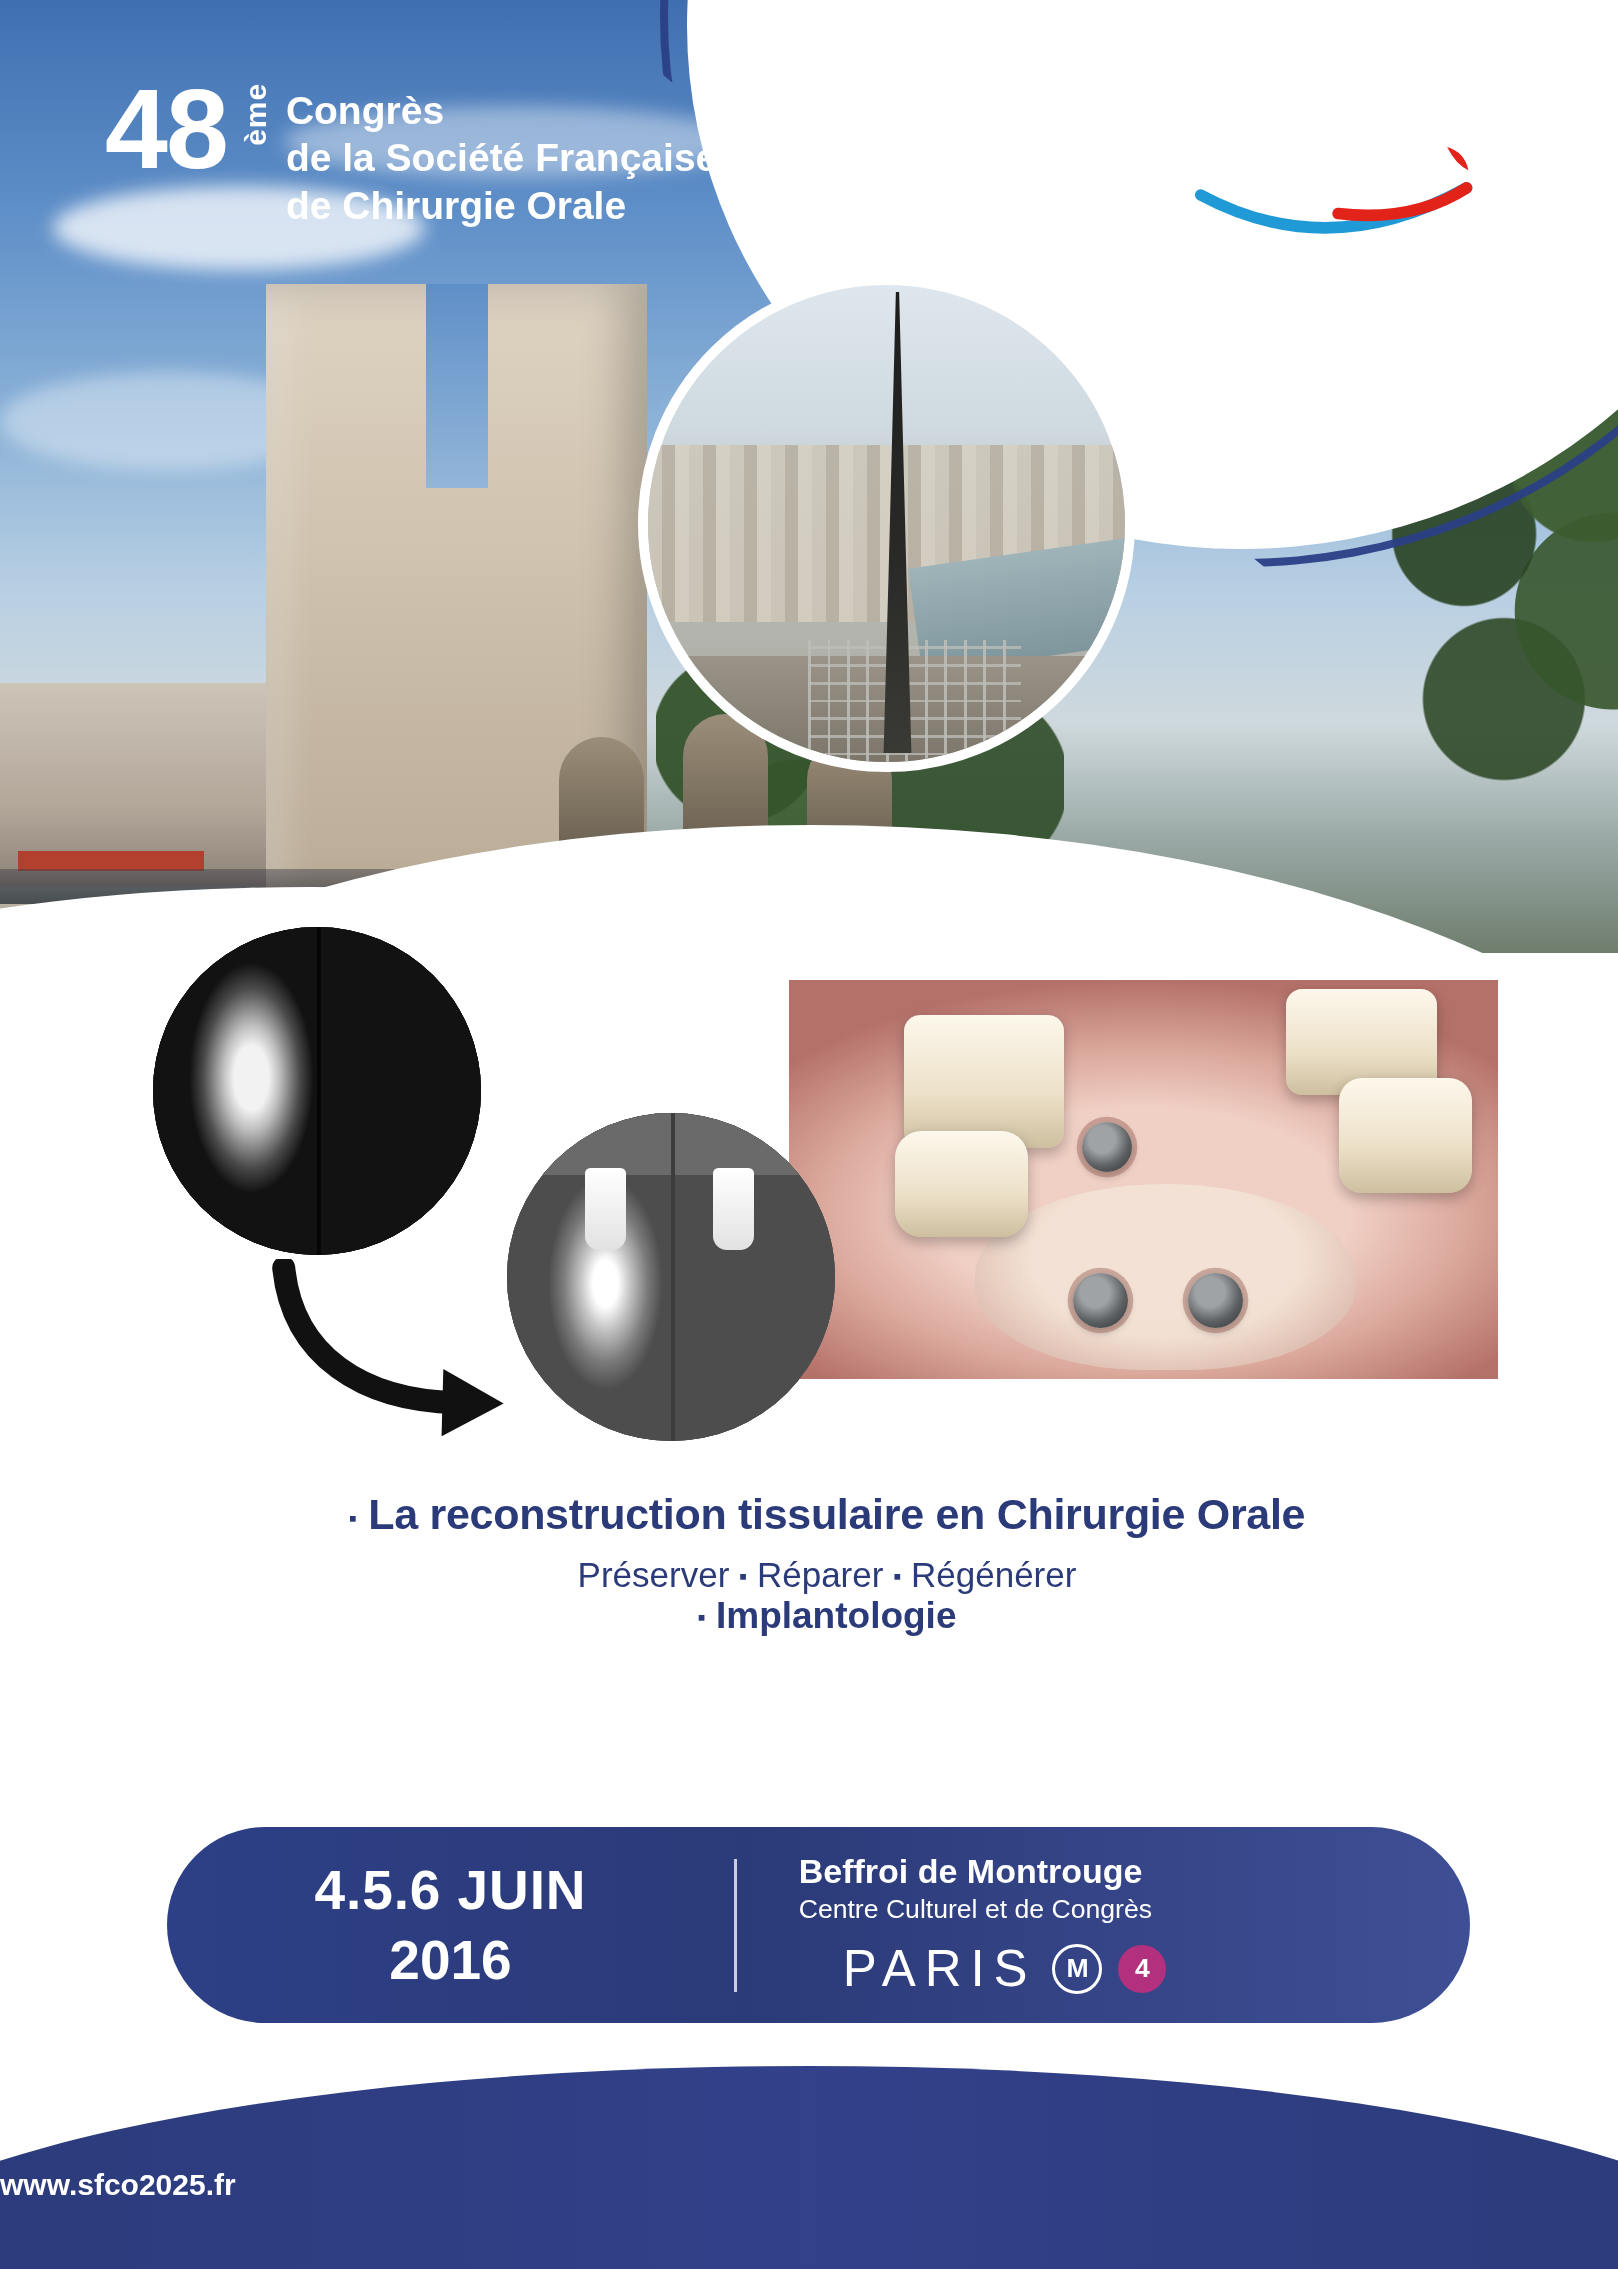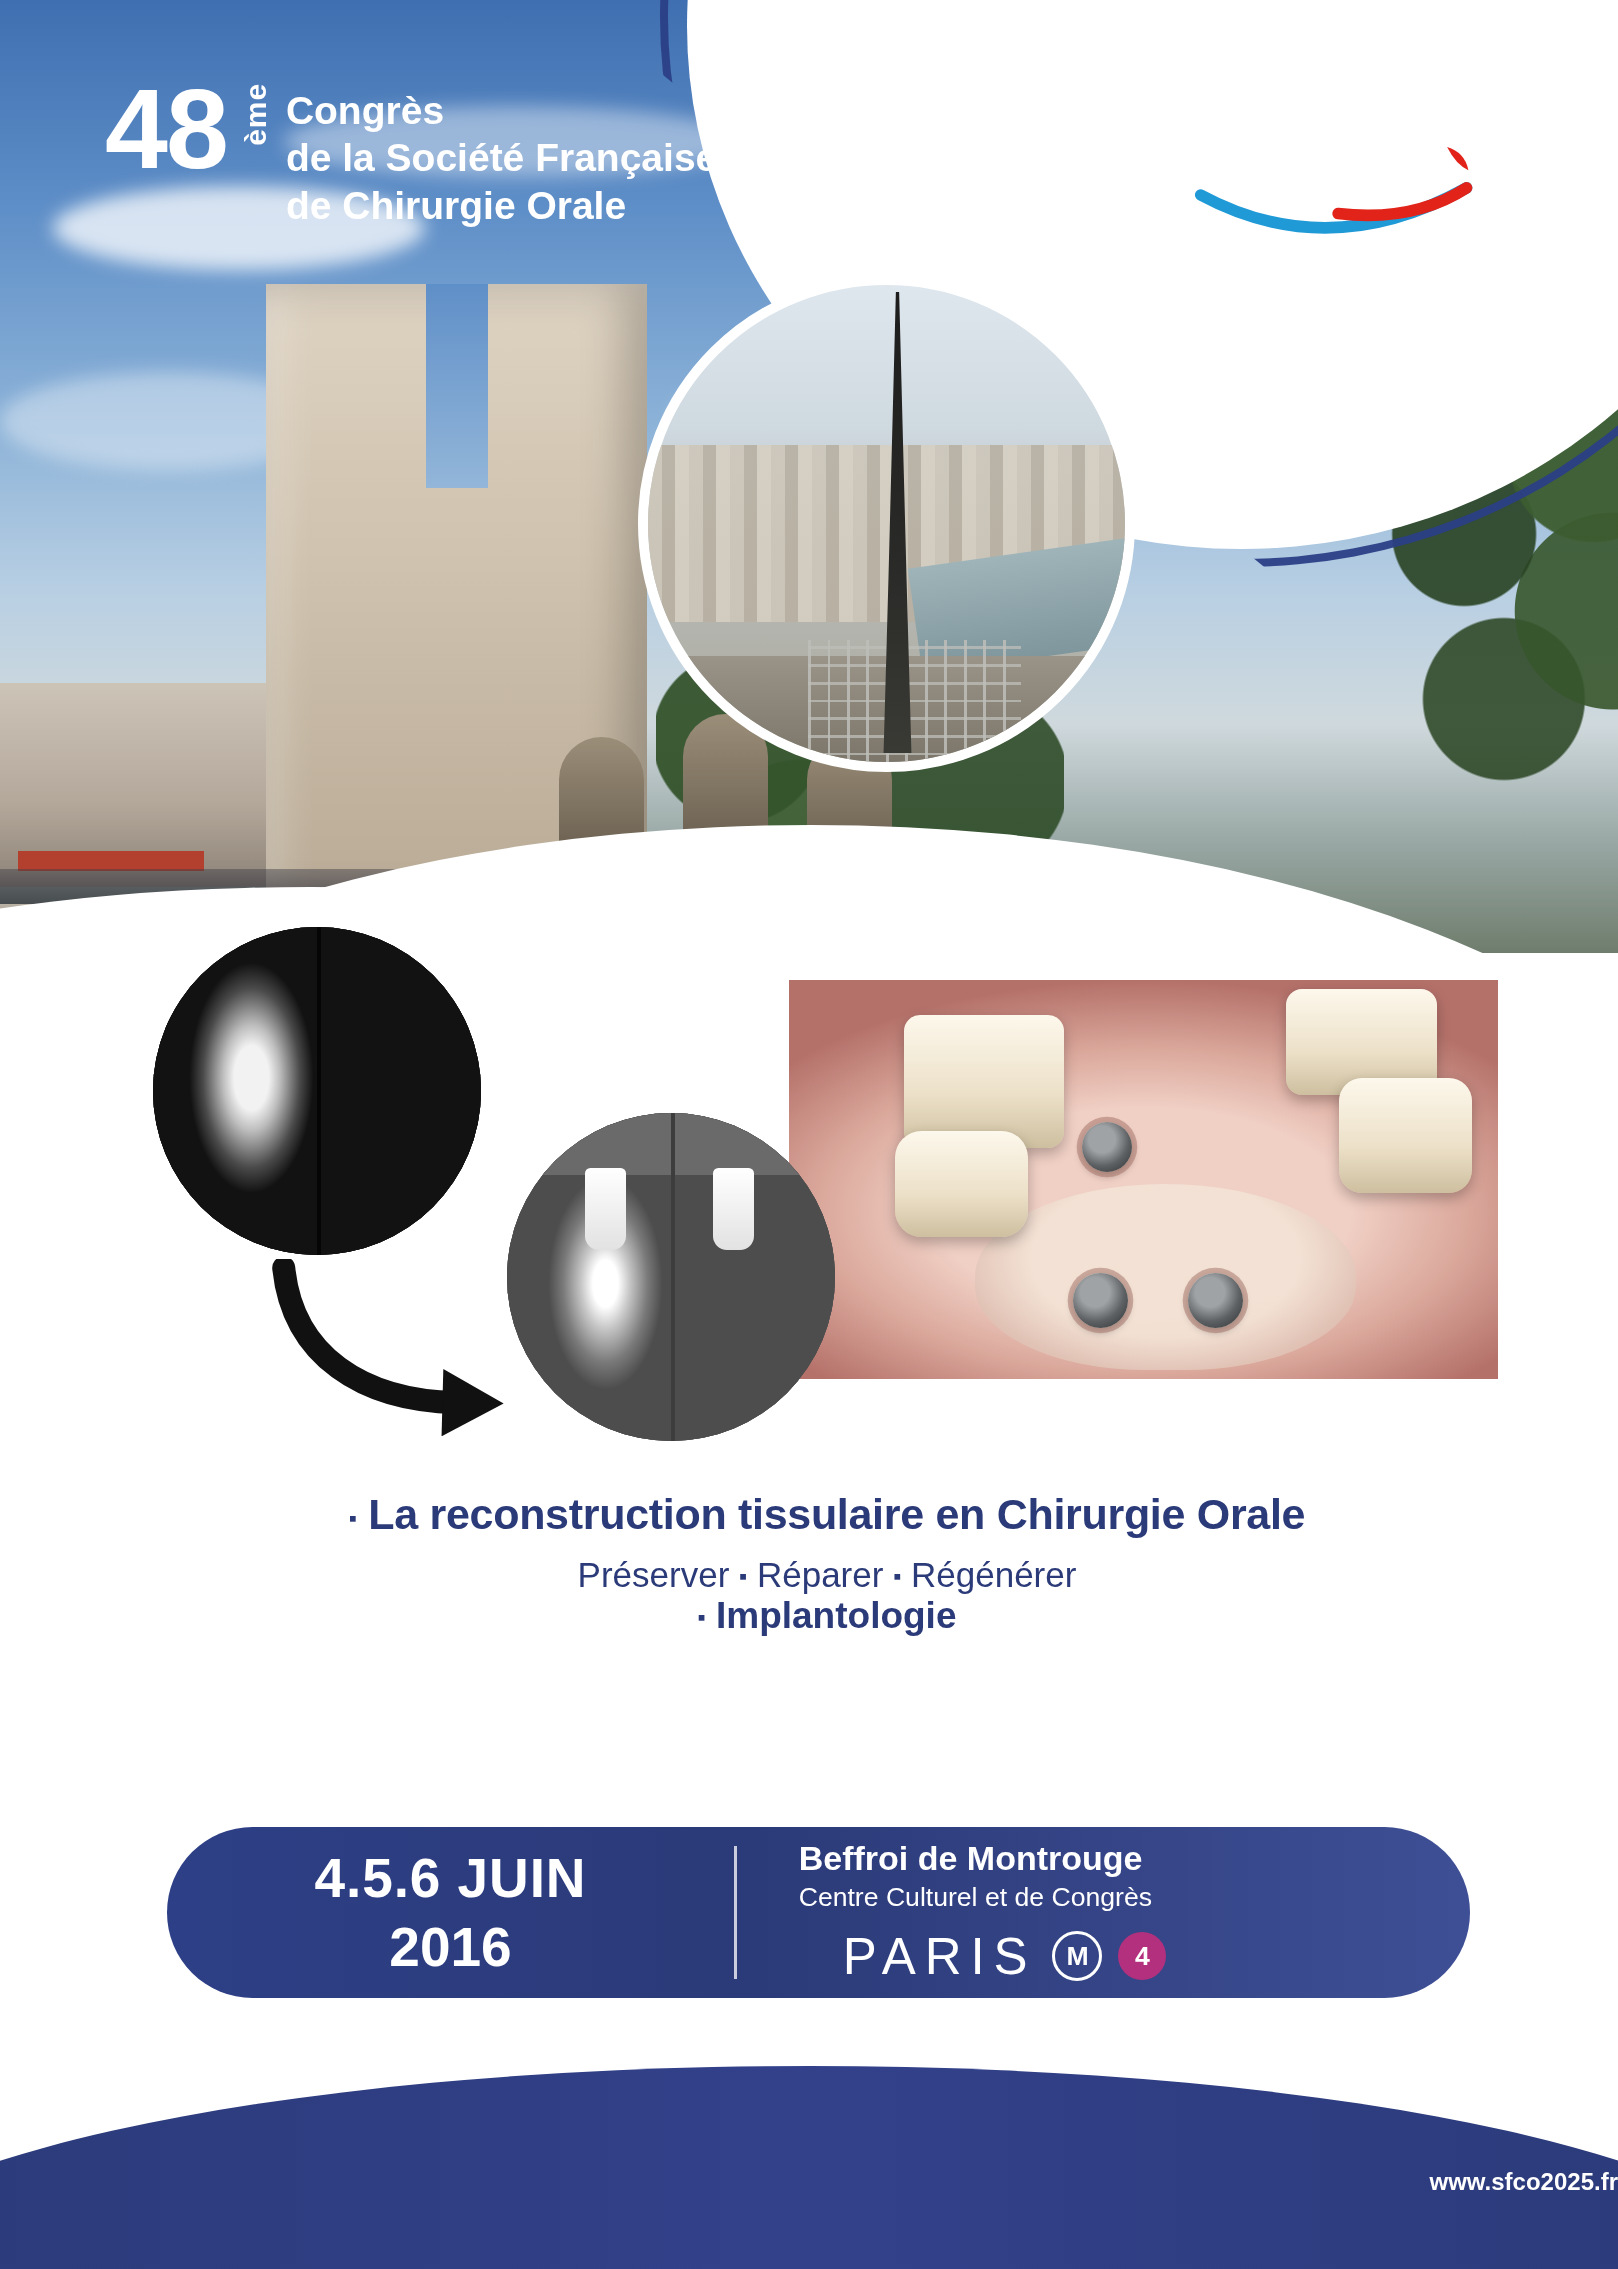--- a/index.html
+++ b/index.html
@@ -299,21 +299,21 @@
     color: #2b3a78; font-size: 35px; font-weight: 400; margin-top: 16px;
   }
   .title-second {
     color: #2b3a78; font-size: 37px; font-weight: 700; 
   }
   .sq { color: #2b3a78; font-size: 23px; vertical-align: 3.5px; }
 
   
   .datebar {
     position: absolute; left: 167px; top: 1827px;
-    width: 1303px; height: 171px; border-radius: 115px;
+    width: 1303px; height: 196px; border-radius: 115px;
     background: linear-gradient(90deg, #2d3f86 0%, #2b3a78 45%, #3e4f95 100%);
     display: flex; align-items: center; z-index: 5;
   }
   .date-left {
     width: 567px; text-align: center; color: #fff;
   }
   .date-left .l1 { font-size: 55px; font-weight: 700; letter-spacing: 0.9px; }
   .date-left .l2 { font-size: 55px; font-weight: 700; margin-top: 5.3px; }
   .divider { width: 2.7px; height: 133px; background: rgba(255,255,255,.75); }
   .date-right { flex: 1; padding-left: 62px; color: #fff; }
@@ -335,22 +335,22 @@
   
   .footer {
     position: absolute; left: 0; bottom: 0; width: 1618px; height: 257px; overflow: hidden;
   }
   .footer-blue {
     position: absolute; left: -177px; top: 53px; width: 1973px; height: 461px;
     background: linear-gradient(90deg,#2b3a78 0%, #32418a 50%, #2b3a78 100%);
     border-radius: 50% 50% 0 0 / 48% 48% 0 0;
   }
   .footer-url {
-    position: absolute; left: 0; top: 155px; width: 100%; text-align: right;
-    color: #fff; font-size: 24px; font-weight: 700;
+    position: absolute; left: 0; top: 155px; width: 100%; text-align: left;
+    color: #fff; font-size: 30px; font-weight: 700;
   }
 </style>
 </head>
 <body>
 
 <div class="poster">
 
   <div class="top-band">
     <div class="sky"></div>
     <div class="cloud c1"></div>

